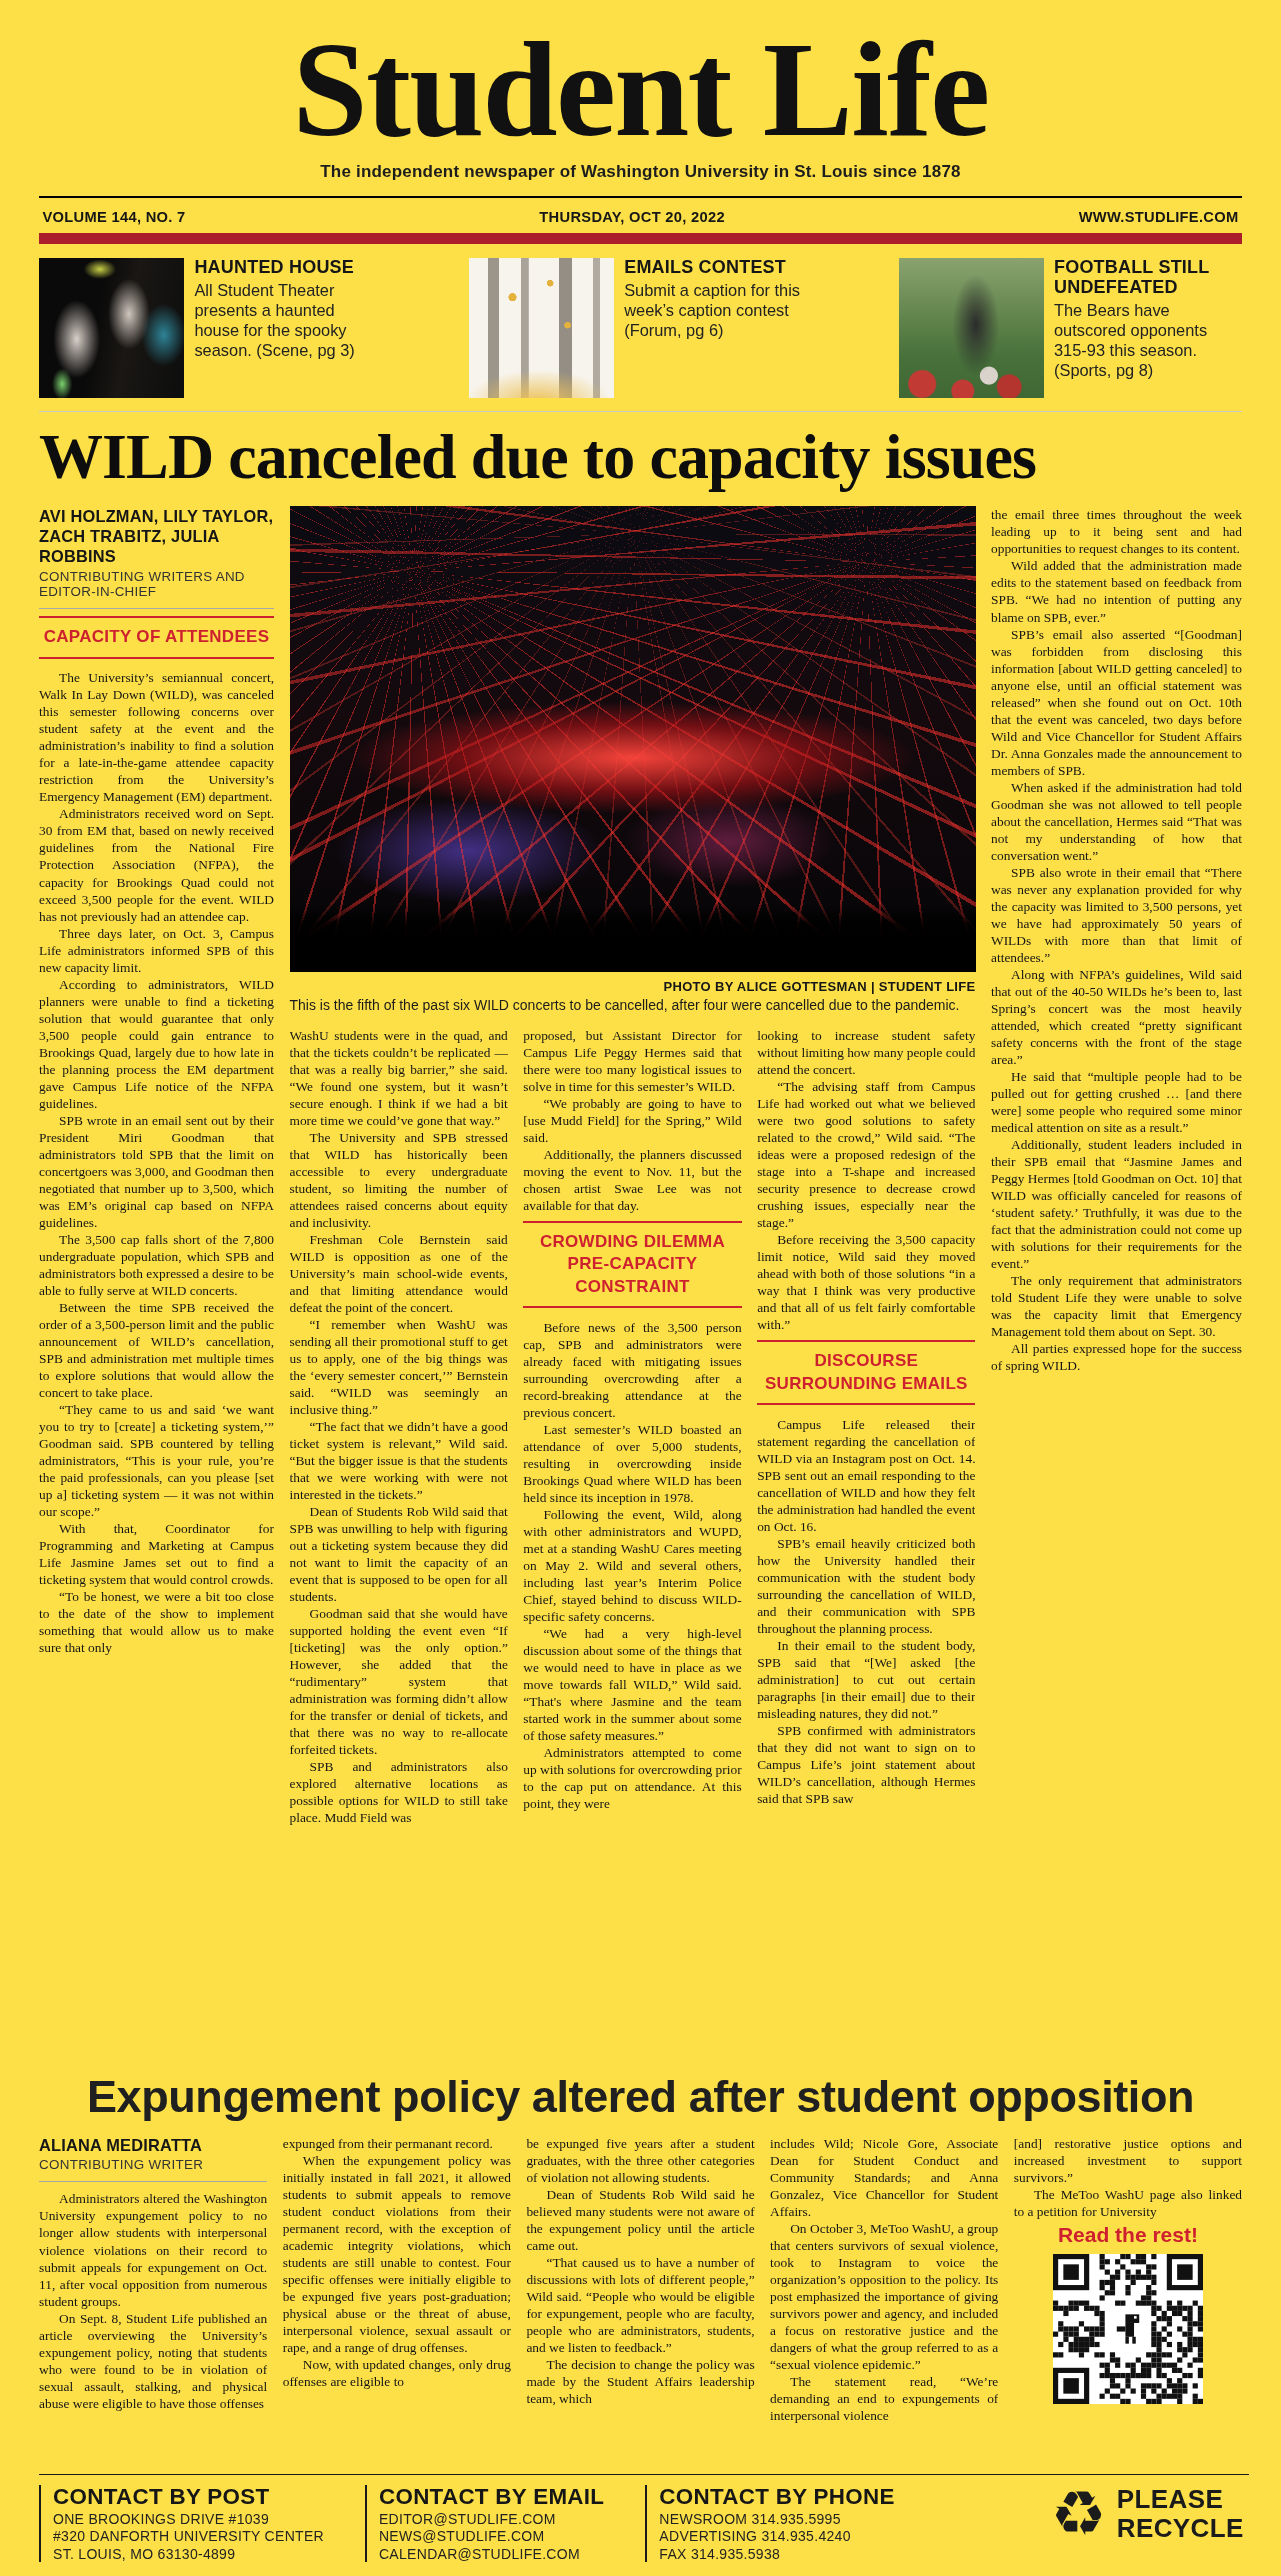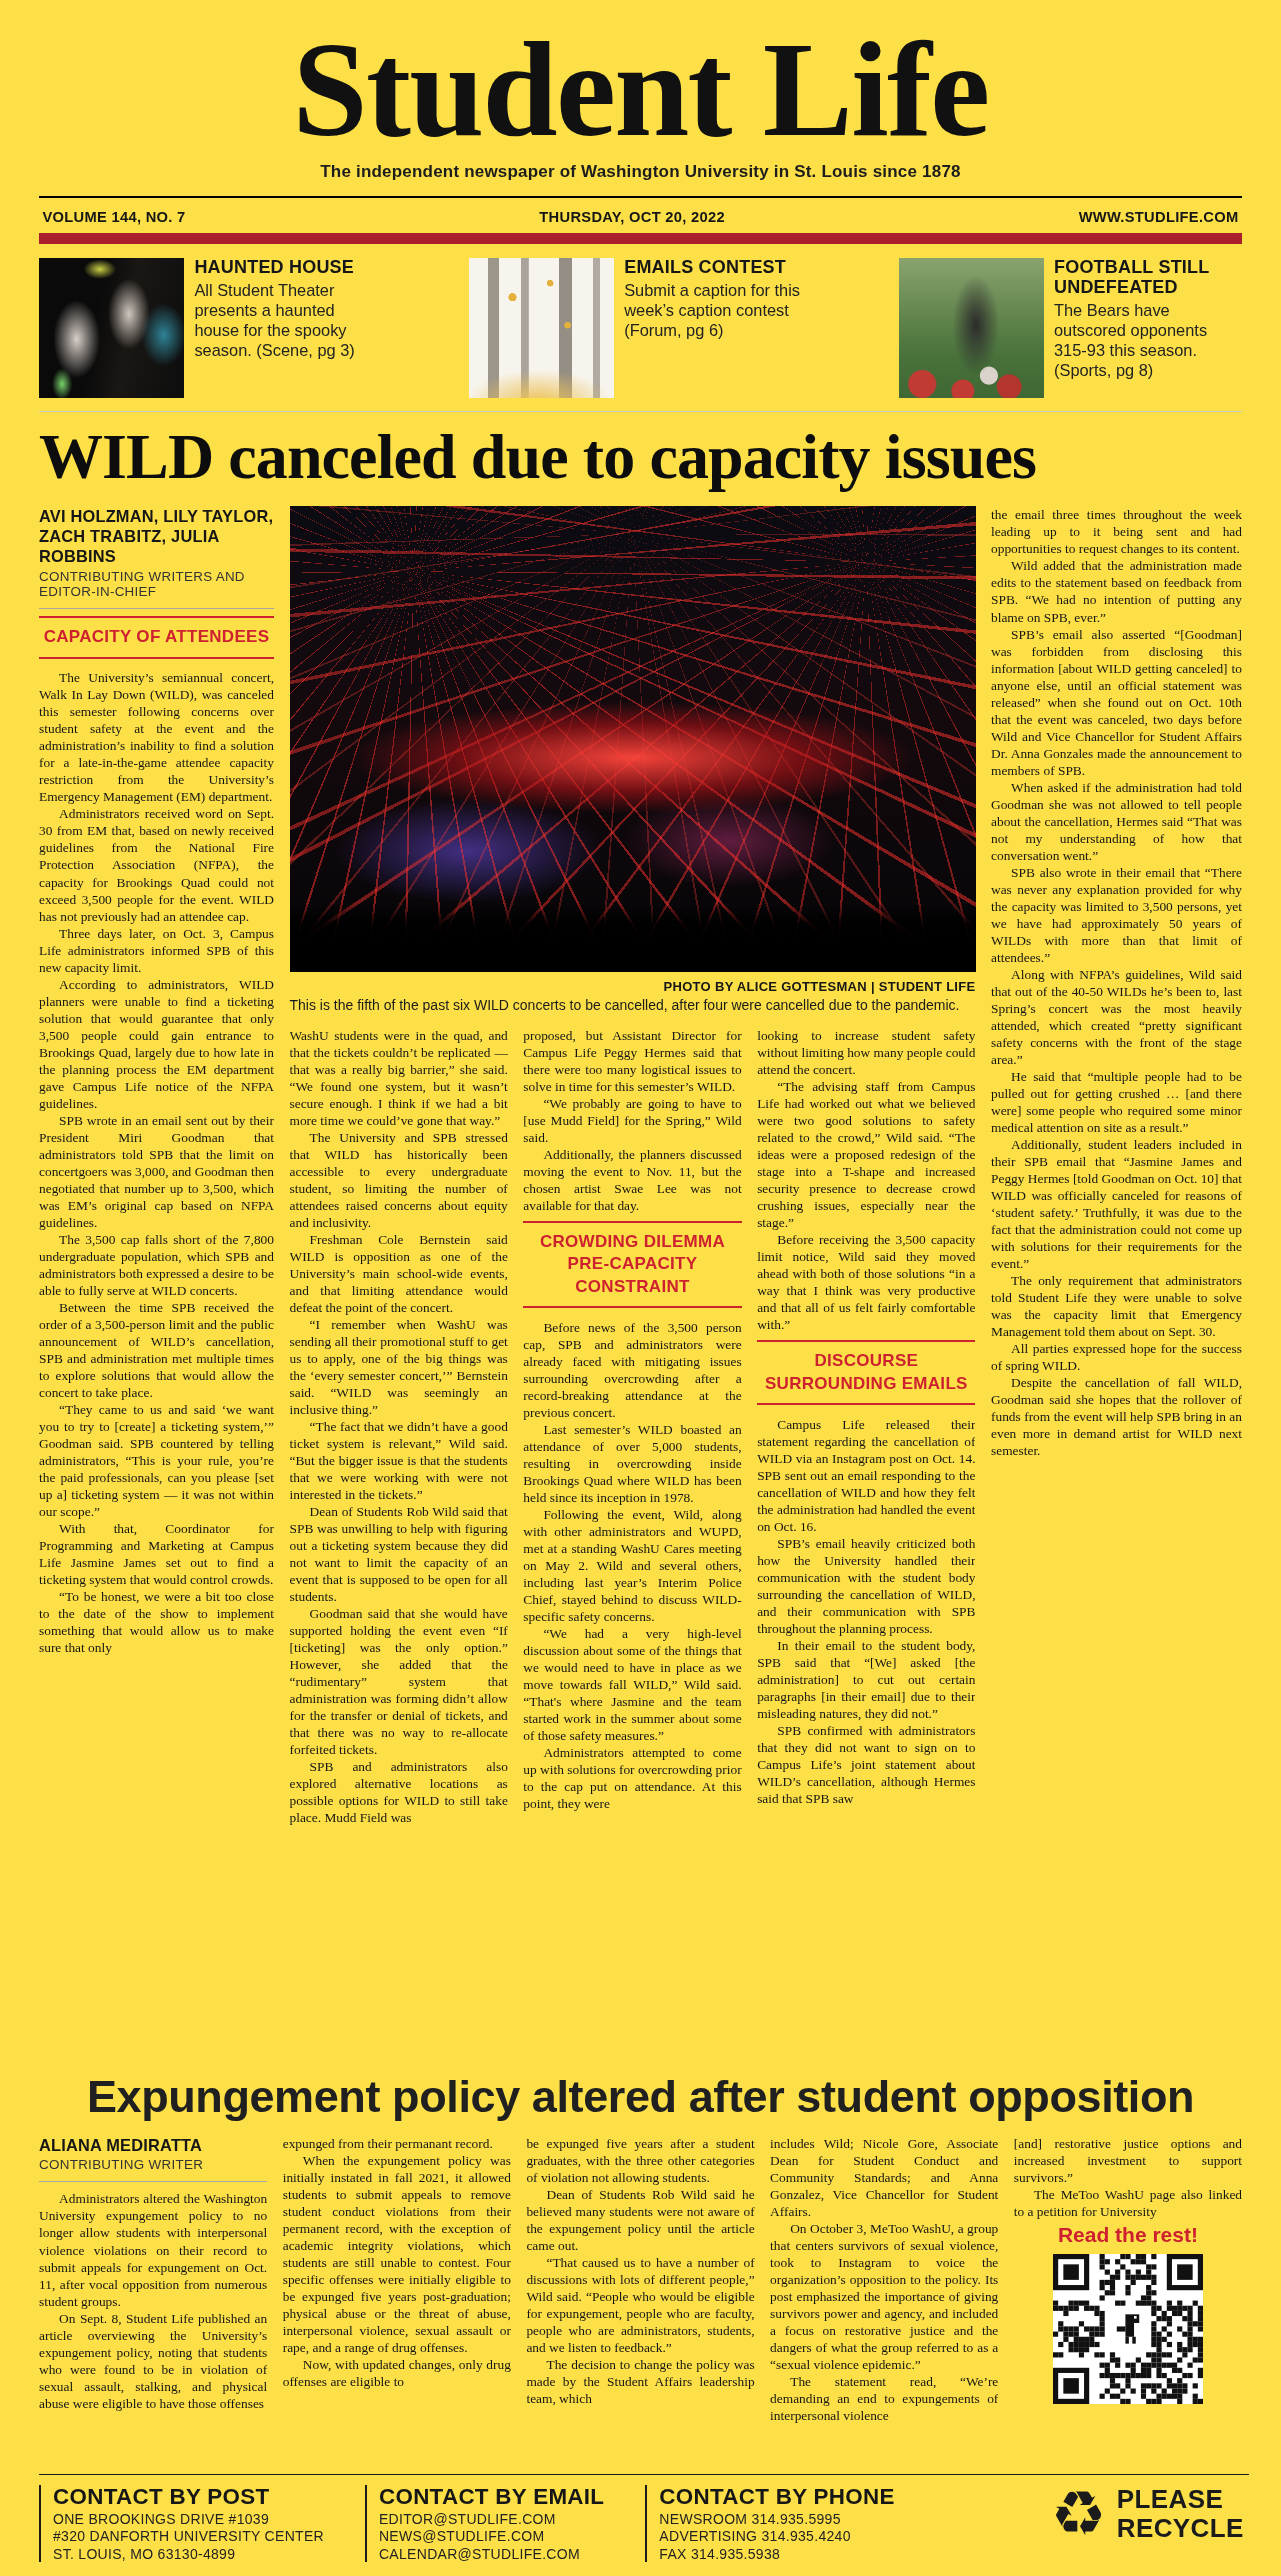--- a/index.html
+++ b/index.html
@@ -216,21 +216,20 @@
         <p>the email three times throughout the week leading up to it being sent and had opportunities to request changes to its content.</p>
         <p>Wild added that the administration made edits to the statement based on feedback from SPB. “We had no intention of putting any blame on SPB, ever.”</p>
         <p>SPB’s email also asserted “[Goodman] was forbidden from disclosing this information [about WILD getting canceled] to anyone else, until an official statement was released” when she found out on Oct. 10th that the event was canceled, two days before Wild and Vice Chancellor for Student Affairs Dr. Anna Gonzales made the announcement to members of SPB.</p>
         <p>When asked if the administration had told Goodman she was not allowed to tell people about the cancellation, Hermes said “That was not my understanding of how that conversation went.”</p>
         <p>SPB also wrote in their email that “There was never any explanation provided for why the capacity was limited to 3,500 persons, yet we have had approximately 50 years of WILDs with more than that limit of attendees.”</p>
         <p>Along with NFPA’s guidelines, Wild said that out of the 40-50 WILDs he’s been to, last Spring’s concert was the most heavily attended, which created “pretty significant safety concerns with the front of the stage area.”</p>
         <p>He said that “multiple people had to be pulled out for getting crushed … [and there were] some people who required some minor medical attention on site as a result.”</p>
         <p>Additionally, student leaders included in their SPB email that “Jasmine James and Peggy Hermes [told Goodman on Oct. 10] that WILD was officially canceled for reasons of ‘student safety.’ Truthfully, it was due to the fact that the administration could not come up with solutions for their requirements for the event.”</p>
         <p>The only requirement that administrators told Student Life they were unable to solve was the capacity limit that Emergency Management told them about on Sept. 30.</p>
         <p>All parties expressed hope for the success of spring WILD.</p>
-        <p>Despite the cancellation of fall WILD, Goodman said she hopes that the rollover of funds from the event will help SPB bring in an even more in demand artist for WILD next semester.</p>
       </div>
   </div>
 
   <h2 class="exp-head" style="margin-bottom:0;">Expungement policy altered after student opposition</h2>
   <div class="exp-cols">
     <div class="exp-col">
       <div class="byline" style="margin-bottom:8.6px;">
         <div class="byline-names">ALIANA MEDIRATTA</div>
         <div class="byline-role">CONTRIBUTING WRITER</div>
       </div>

